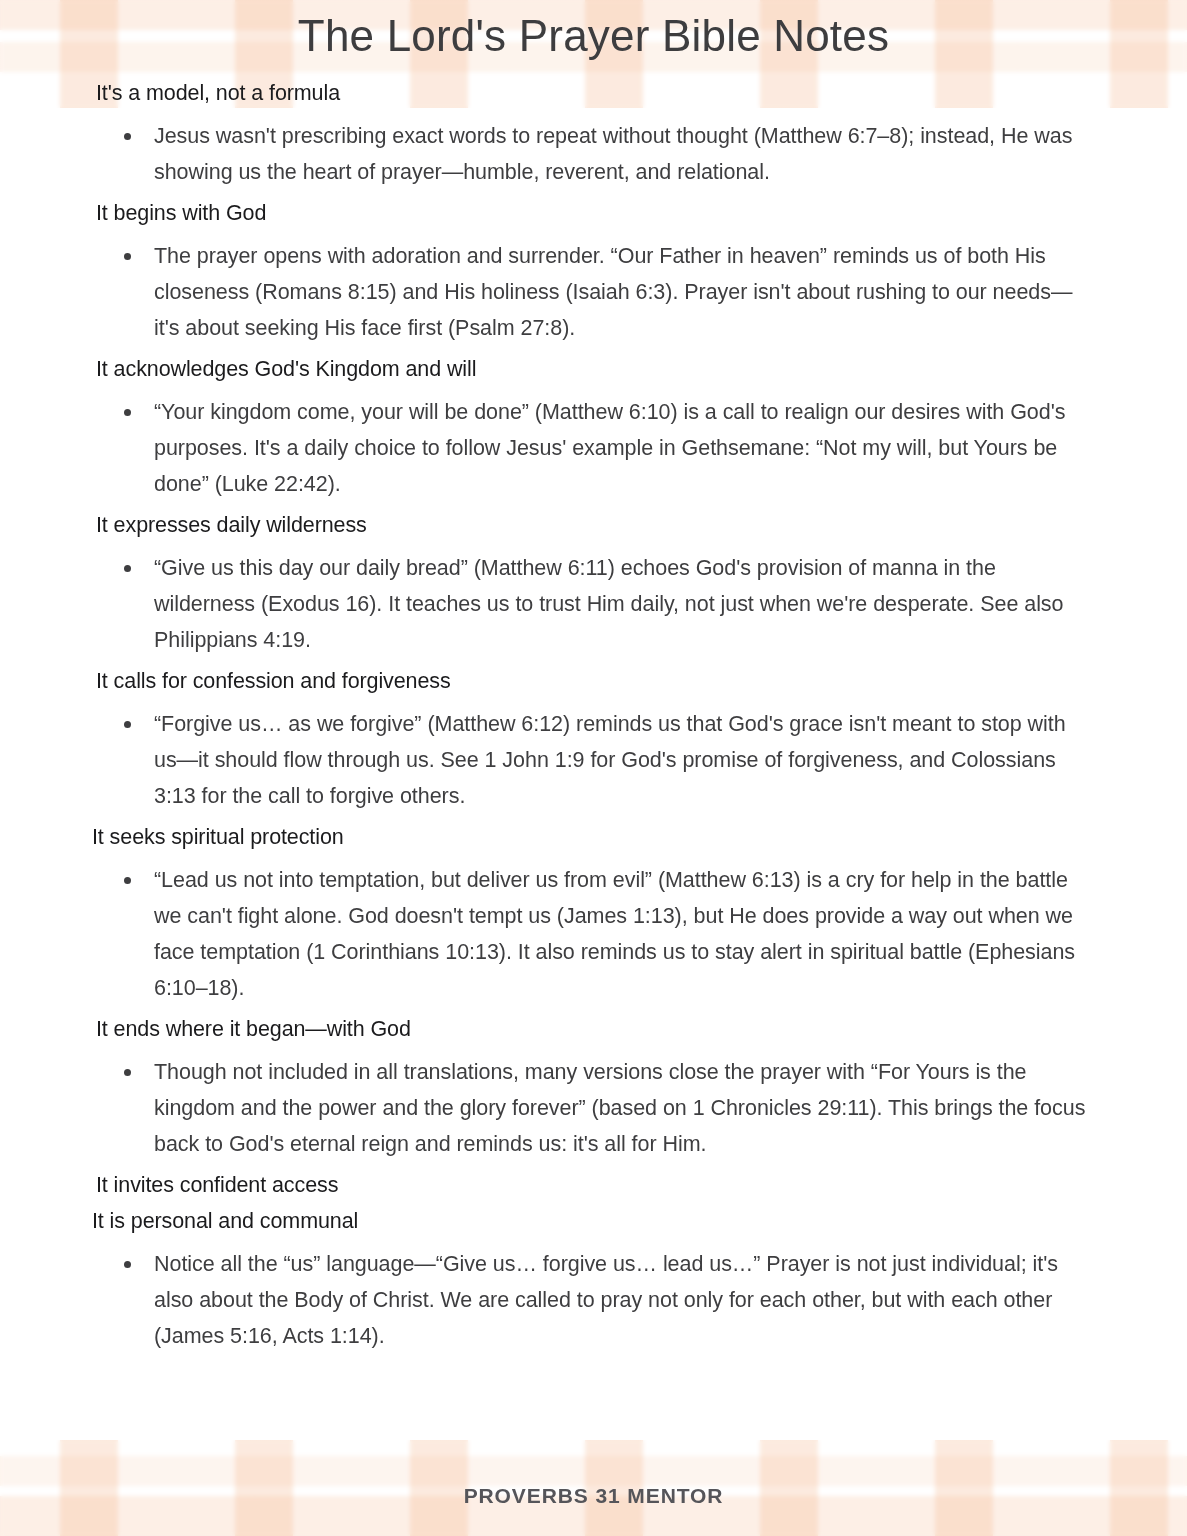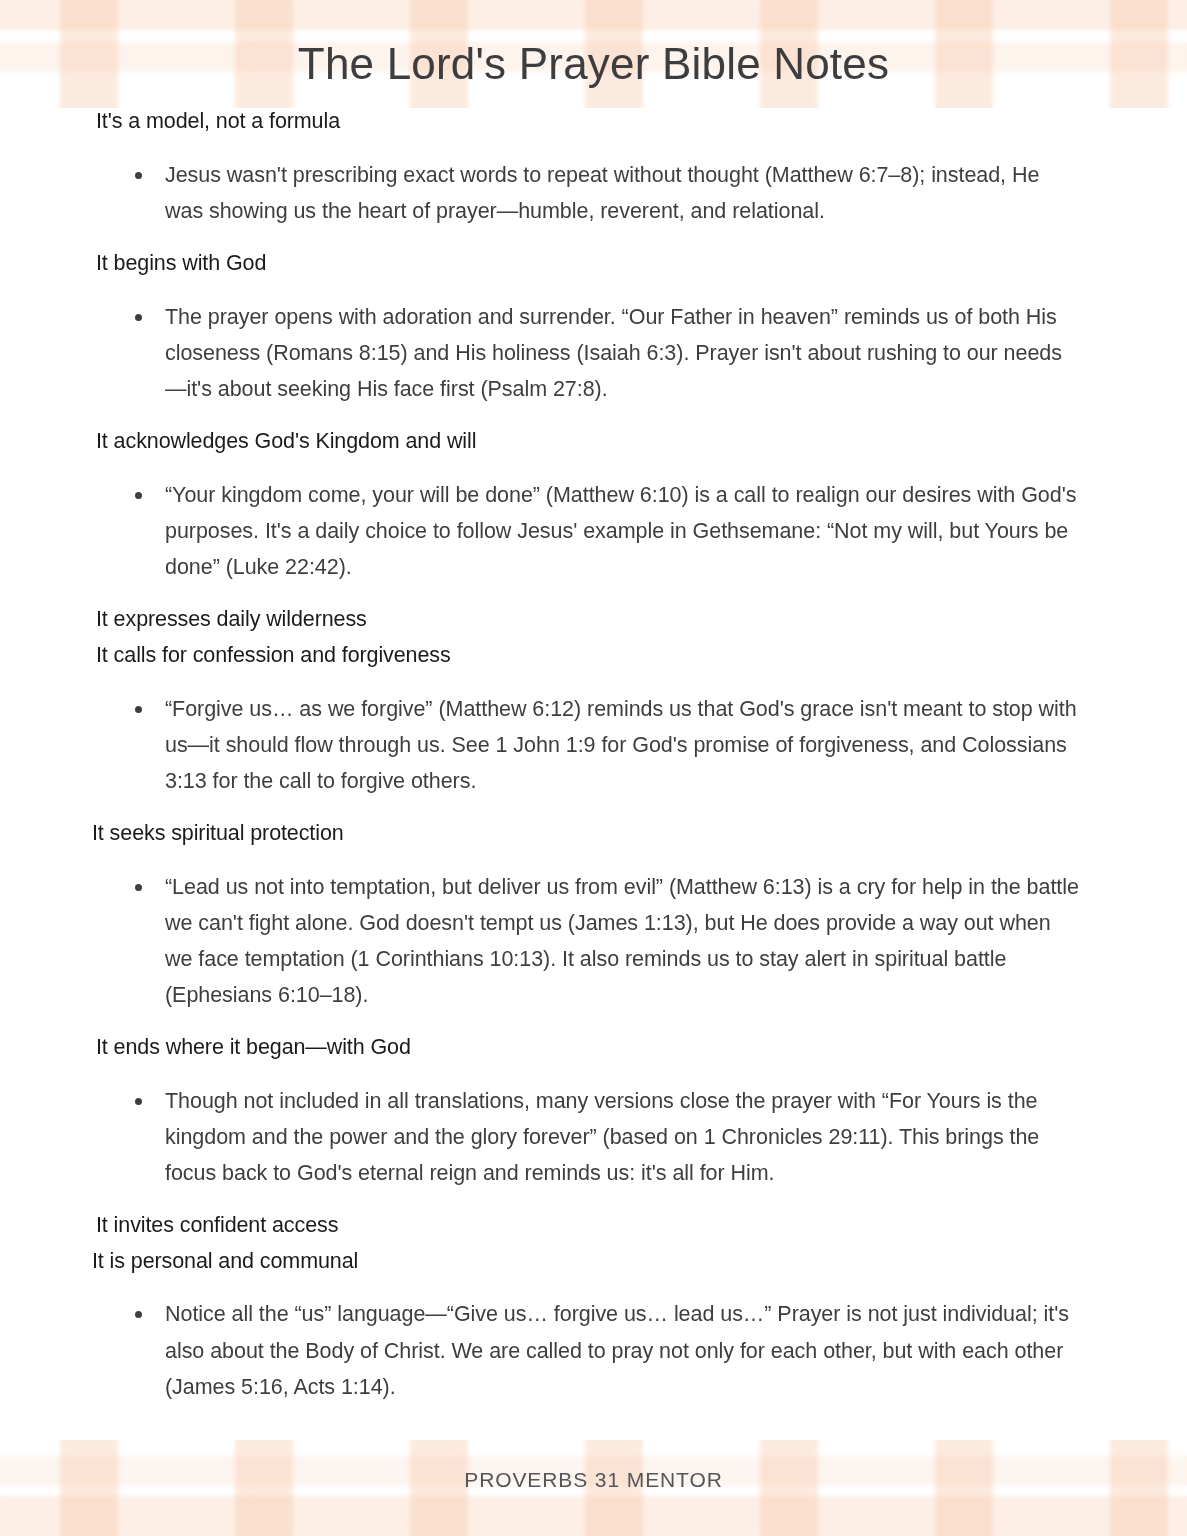--- a/index.html
+++ b/index.html
@@ -93,21 +93,21 @@
 
   
   .doc-title {
     position: relative;
     z-index: 2;
     text-align: center;
     font-size: 44px;
     font-weight: 300;
     color: #3d3d3f;
     letter-spacing: 0.2px;
-    padding-top: 39px;
+    padding-top: 11px;
     margin: 0;
     line-height: 1.12;
   }
 
   
   .notes {
     position: relative;
     z-index: 2;
     margin: 0;
     padding: 16px 88px 0 96px;
@@ -124,21 +124,21 @@
     line-height: 1.66;
     margin: 0;
     letter-spacing: -0.1px;
   }
   .section-heading.nudge-left {
     margin-left: -4px;
   }
 
   .bullet-list {
     list-style: none;
-    margin: 17px;
+    margin: 6px;
     padding: 0;
   }
 
   .bullet-item {
     position: relative;
     padding-left: 52px;
     font-size: 21.5px;
     color: #3e3e40;
     line-height: 1.68;
     margin: 0;
@@ -152,25 +152,25 @@
     height: 7px;
     border-radius: 50%;
     background: #3e3e40;
   }
 
   
   .footer {
     position: absolute;
     left: 0;
     right: 0;
-    bottom: 44px;
+    bottom: 28px;
     z-index: 2;
     text-align: center;
     font-size: 21px;
-    font-weight: 400;
+    font-weight: 700;
     color: #55555a;
     letter-spacing: 0.9px;
   }
 </style>
 </head>
 <body>
 
 <div class="page">
 
   <div class="plaid plaid-top">
@@ -214,20 +214,26 @@
       <ul class="bullet-list">
         <li class="bullet-item">
           <span class="dot"></span>
           <span>“Your kingdom come, your will be done” (Matthew 6:10) is a call to realign our desires with God's purposes. It's a daily choice to follow Jesus' example in Gethsemane: “Not my will, but Yours be done” (Luke 22:42).</span>
         </li>
       </ul>
     </div>
 
     <div class="section">
       <div class="section-heading">It expresses daily wilderness</div>
+      <ul class="bullet-list">
+        <li class="bullet-item">
+          <span class="dot"></span>
+          <span>“Give us this day our daily bread” (Matthew 6:11) echoes God's provision of manna in the wilderness (Exodus 16). It teaches us to trust Him daily, not just when we're desperate. See also Philippians 4:19.</span>
+        </li>
+      </ul>
     </div>
 
     <div class="section">
       <div class="section-heading">It calls for confession and forgiveness</div>
       <ul class="bullet-list">
         <li class="bullet-item">
           <span class="dot"></span>
           <span>“Forgive us… as we forgive” (Matthew 6:12) reminds us that God's grace isn't meant to stop with us—it should flow through us. See 1 John 1:9 for God's promise of forgiveness, and Colossians 3:13 for the call to forgive others.</span>
         </li>
       </ul>

